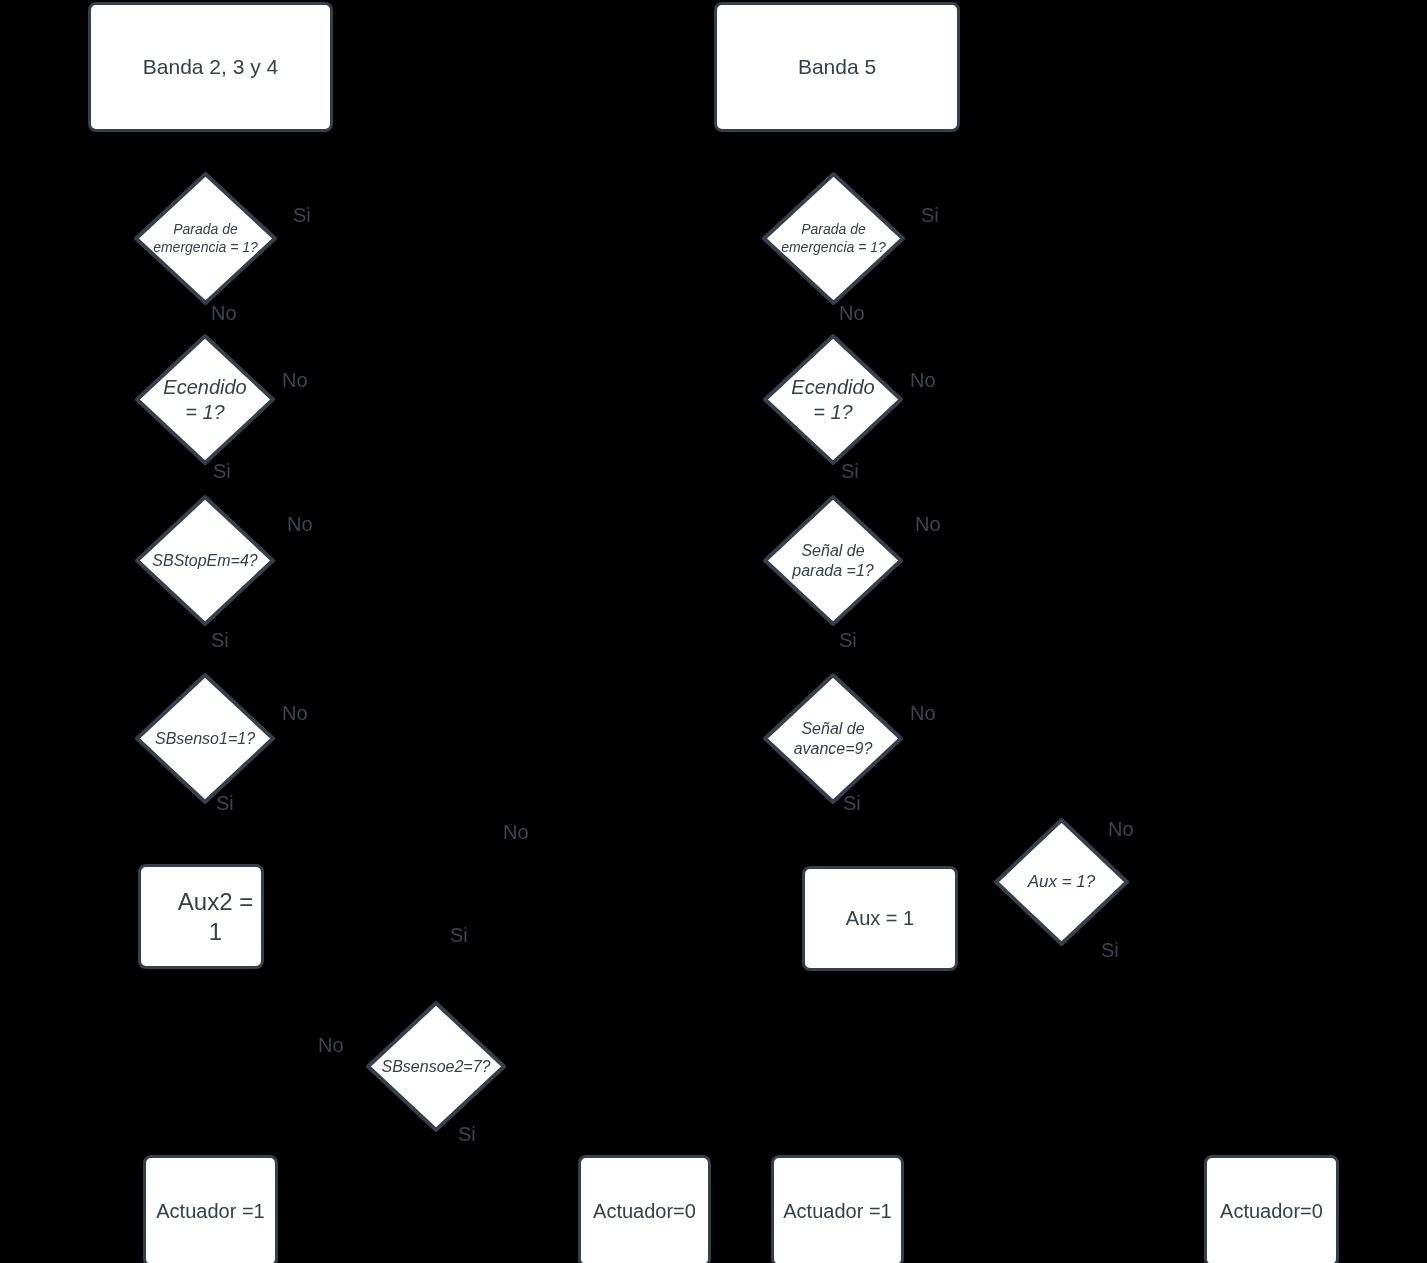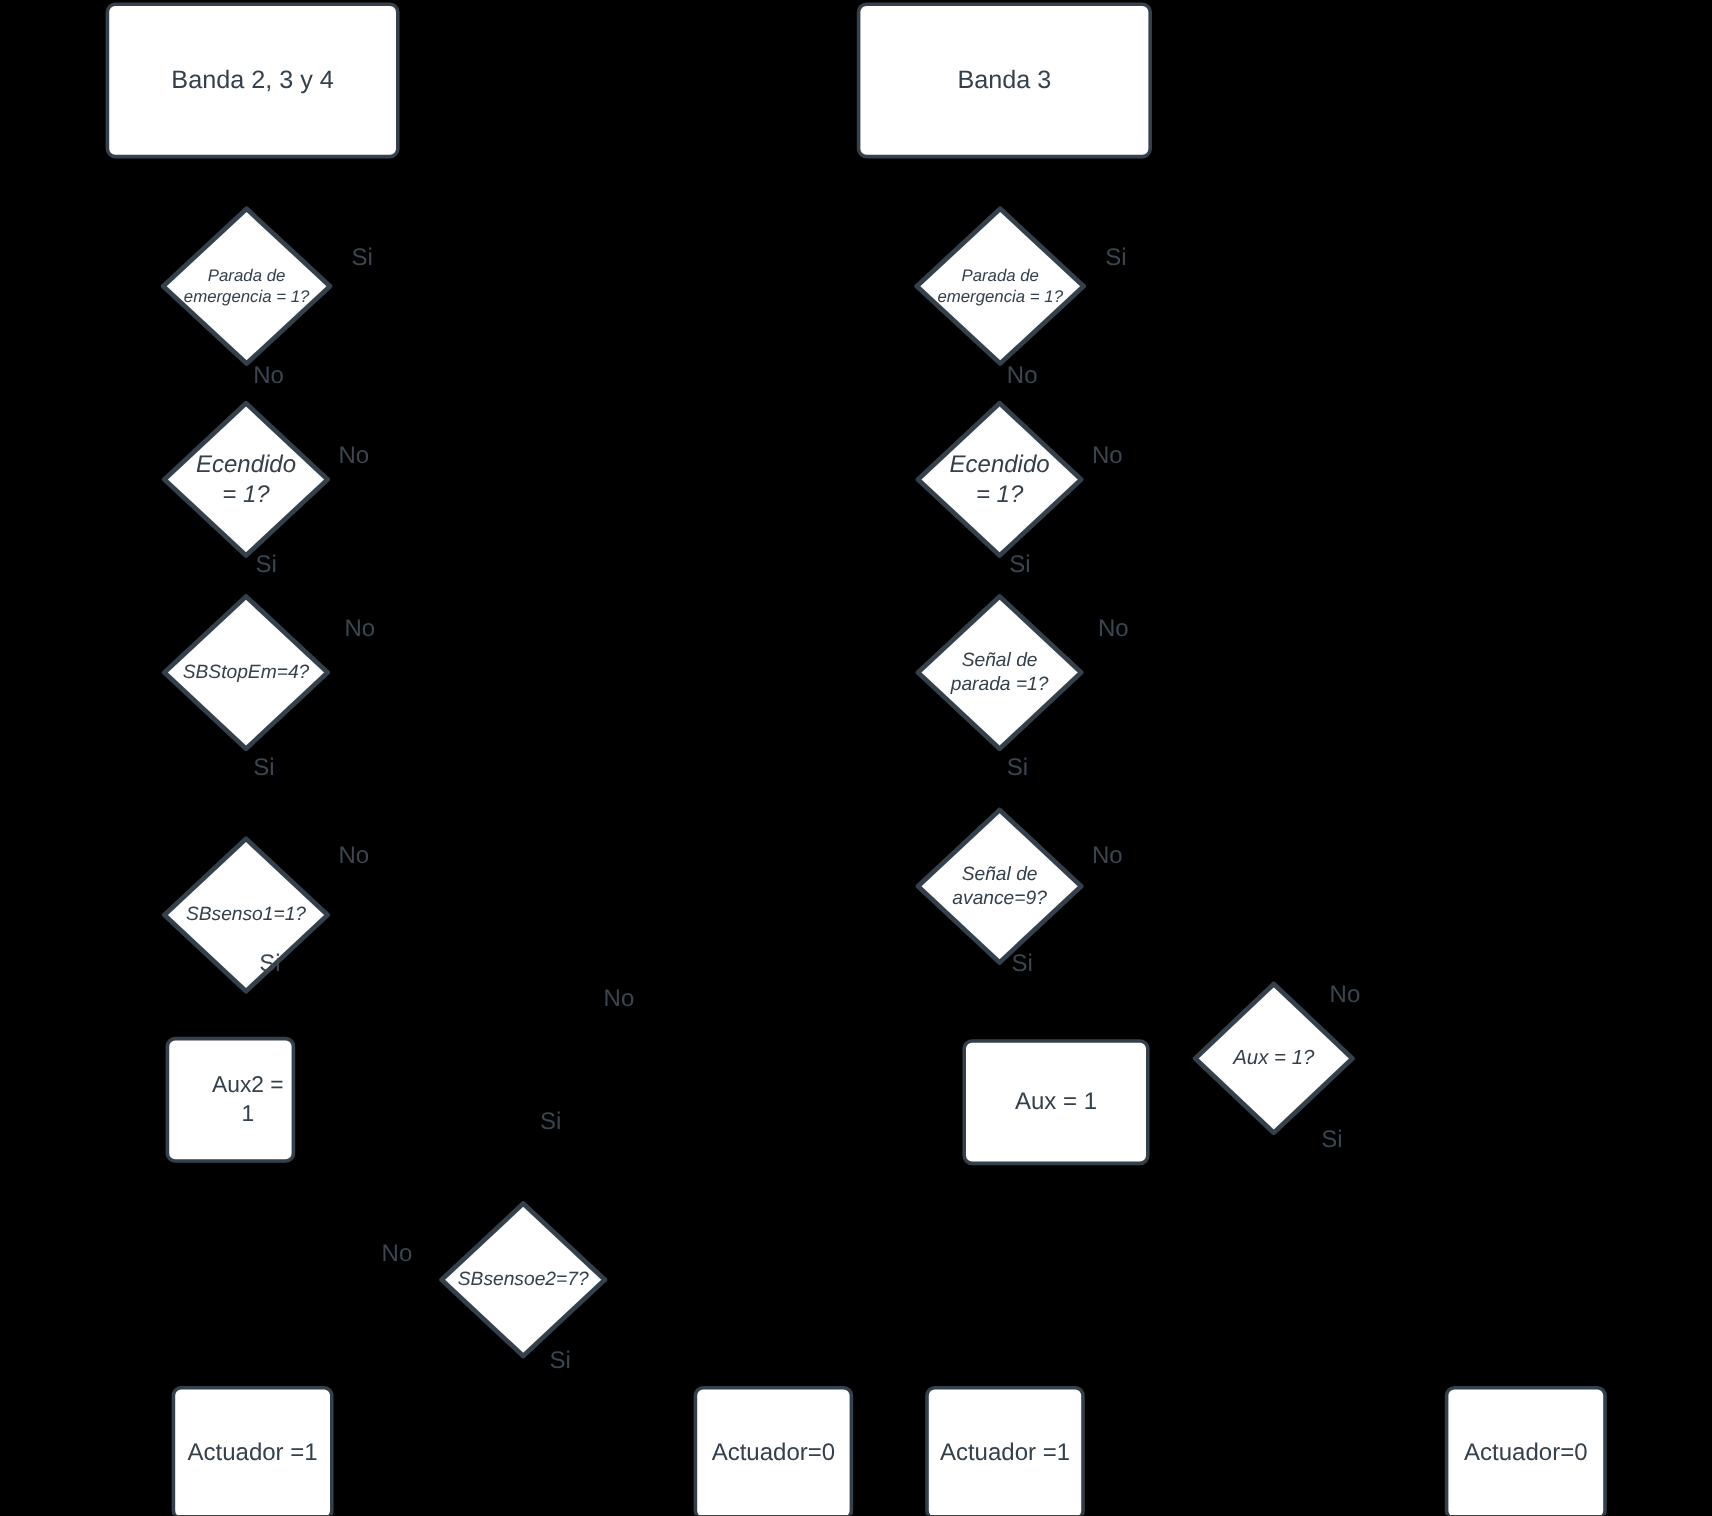--- a/index.html
+++ b/index.html
@@ -92,30 +92,30 @@
 
   <div class="node-diamond" style="left:134px; top:494px; width:142px; height:133px;">
     <svg class="diamond-shape" viewBox="0 0 142 133" preserveAspectRatio="none">
       <polygon points="71,3 139,66.5 71,130 3,66.5" fill="#ffffff" stroke="#34404b" stroke-width="4" stroke-linejoin="round"></polygon>
     </svg>
     <span class="diamond-label" style="font-size:16px; width:135px;">SBStopEm=4?</span>
   </div>
   <div class="edge-label" style="left:287px; top:514px; font-size:20px;">No</div>
   <div class="edge-label" style="left:211px; top:630px; font-size:20px;">Si</div>
 
-  <div class="node-diamond" style="left:134px; top:696px; width:142px; height:133px;">
+  <div class="node-diamond" style="left:134px; top:672px; width:142px; height:133px;">
     <svg class="diamond-shape" viewBox="0 0 142 133" preserveAspectRatio="none">
       <polygon points="71,3 139,66.5 71,130 3,66.5" fill="#ffffff" stroke="#34404b" stroke-width="4" stroke-linejoin="round"></polygon>
     </svg>
     <span class="diamond-label" style="font-size:16px; width:136px;">SBsenso1=1?</span>
   </div>
   <div class="edge-label" style="left:282px; top:703px; font-size:20px;">No</div>
   <div class="edge-label" style="left:216px; top:793px; font-size:20px;">Si</div>
 
-  <div class="node-box" style="left:138px; top:864px; width:108px; height:105px; font-size:19px;padding-left:29px;">
+  <div class="node-box" style="left:138px; top:864px; width:126px; height:105px; font-size:24px;padding-left:29px;">
     <span>Aux2 = 1</span>
   </div>
 
   <div class="edge-label" style="left:503px; top:822px; font-size:20px;">No</div>
   <div class="edge-label" style="left:450px; top:925px; font-size:20px;">Si</div>
 
   <div class="node-diamond" style="left:365px; top:1000px; width:142px; height:133px;">
     <svg class="diamond-shape" viewBox="0 0 142 133" preserveAspectRatio="none">
       <polygon points="71,3 139,66.5 71,130 3,66.5" fill="#ffffff" stroke="#34404b" stroke-width="4" stroke-linejoin="round"></polygon>
     </svg>
@@ -126,21 +126,21 @@
 
   <div class="node-box" style="left:143px; top:1155px; width:135px; height:112px; font-size:20px;">
     <span>Actuador =1</span>
   </div>
 
   <div class="node-box" style="left:578px; top:1155px; width:133px; height:112px; font-size:20px;">
     <span>Actuador=0</span>
   </div>
 
   <div class="node-box" style="left:714px; top:2px; width:246px; height:130px; font-size:21px;">
-    <span>Banda 3</span>
+    <span>Banda 5</span>
   </div>
 
   <div class="node-diamond" style="left:761px; top:171px; width:145px; height:135px;">
     <svg class="diamond-shape" viewBox="0 0 145 135" preserveAspectRatio="none">
       <polygon points="72.5,3 142,67.5 72.5,132 3,67.5" fill="#ffffff" stroke="#34404b" stroke-width="4" stroke-linejoin="round"></polygon>
     </svg>
     <span class="diamond-label" style="font-size:14px; width:110px;">Parada de emergencia = 1?</span>
   </div>
   <div class="edge-label" style="left:921px; top:205px; font-size:20px;">Si</div>
   <div class="edge-label" style="left:839px; top:303px; font-size:20px;">No</div>

